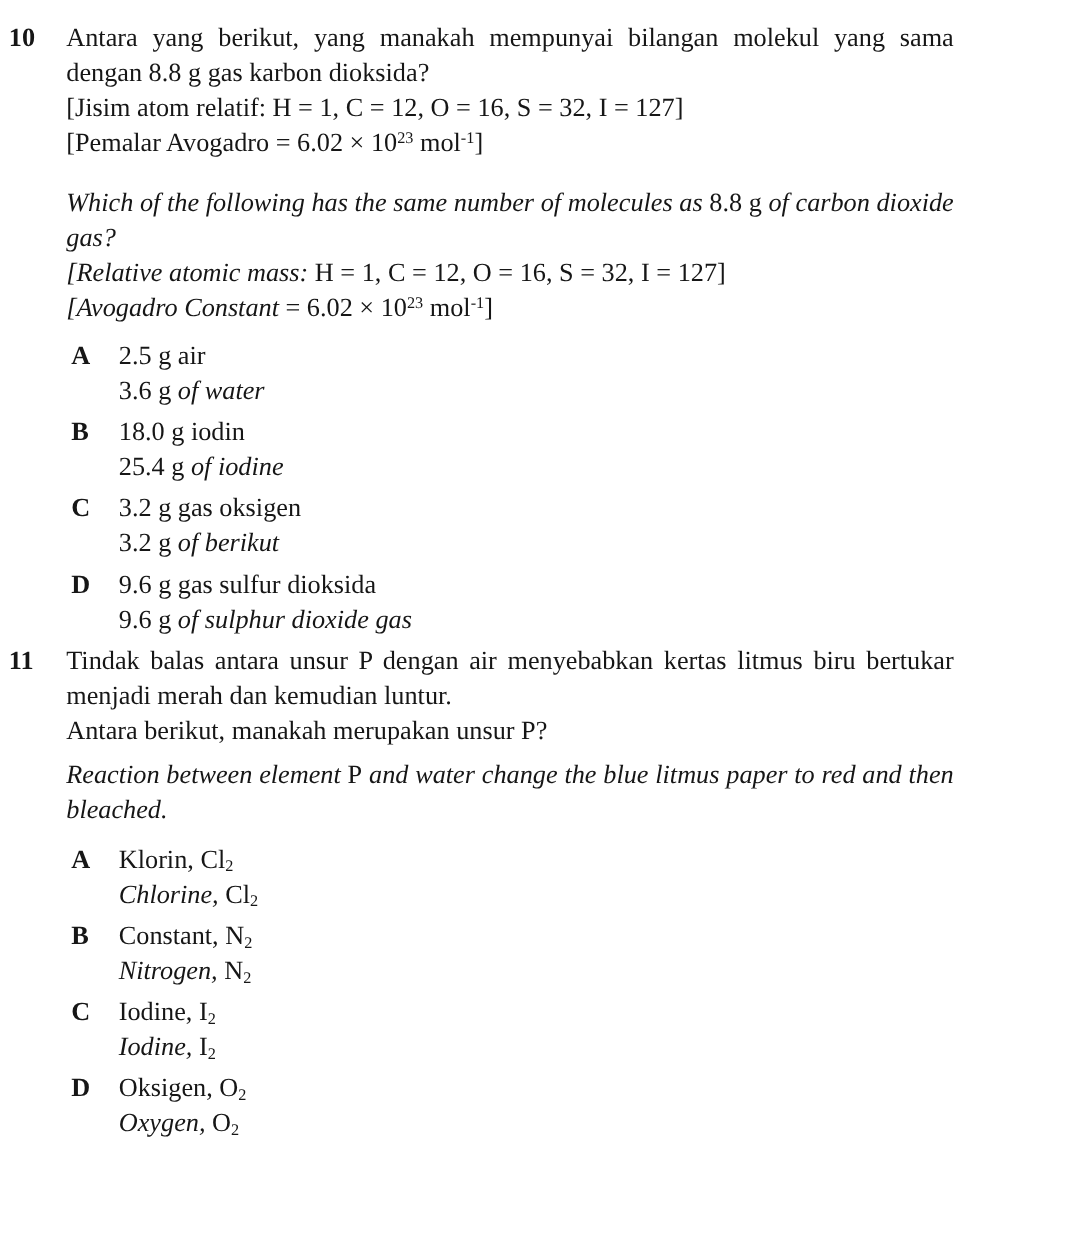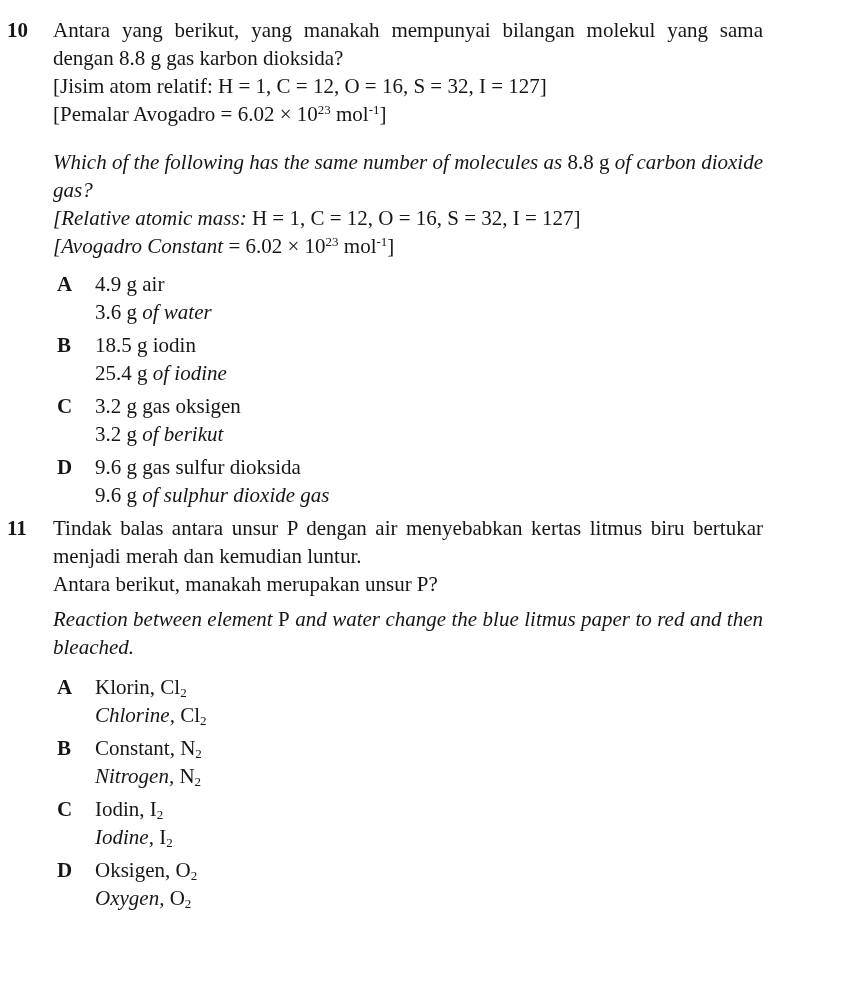--- a/index.html
+++ b/index.html
@@ -87,29 +87,29 @@
         <p><i>[Relative atomic mass: </i><span>H = 1, C = 12, O = 16, S = 32, I = 127]</span></p>
 
         <p><i>[Avogadro Constant </i><span>= 6.02 × 10</span><sup>23</sup><span> mol</span><sup>-1</sup><span>]</span></p>
       </div>
 
       <div class="options">
 
         <div class="option">
           <div class="letter">A</div>
           <div class="opt-text">
-            <div>4.9 g air</div>
+            <div>2.5 g air</div>
             <div><span>3.6 g </span><i>of water</i></div>
           </div>
         </div>
 
         <div class="option">
           <div class="letter">B</div>
           <div class="opt-text">
-            <div>18.5 g iodin</div>
+            <div>18.0 g iodin</div>
             <div><span>25.4 g </span><i>of iodine</i></div>
           </div>
         </div>
 
         <div class="option">
           <div class="letter">C</div>
           <div class="opt-text">
             <div>3.2 g gas oksigen</div>
             <div><span>3.2 g </span><i>of berikut</i></div>
           </div>
@@ -152,21 +152,21 @@
           <div class="letter">B</div>
           <div class="opt-text">
             <div><span>Constant, N</span><sub>2</sub></div>
             <div><i>Nitrogen, </i><span>N</span><sub>2</sub></div>
           </div>
         </div>
 
         <div class="option">
           <div class="letter">C</div>
           <div class="opt-text">
-            <div><span>Iodin, I</span><sub>2</sub></div>
+            <div><span>Iodine, I</span><sub>2</sub></div>
             <div><i>Iodine, </i><span>I</span><sub>2</sub></div>
           </div>
         </div>
 
         <div class="option">
           <div class="letter">D</div>
           <div class="opt-text">
             <div><span>Oksigen, O</span><sub>2</sub></div>
             <div><i>Oxygen, </i><span>O</span><sub>2</sub></div>
           </div>

